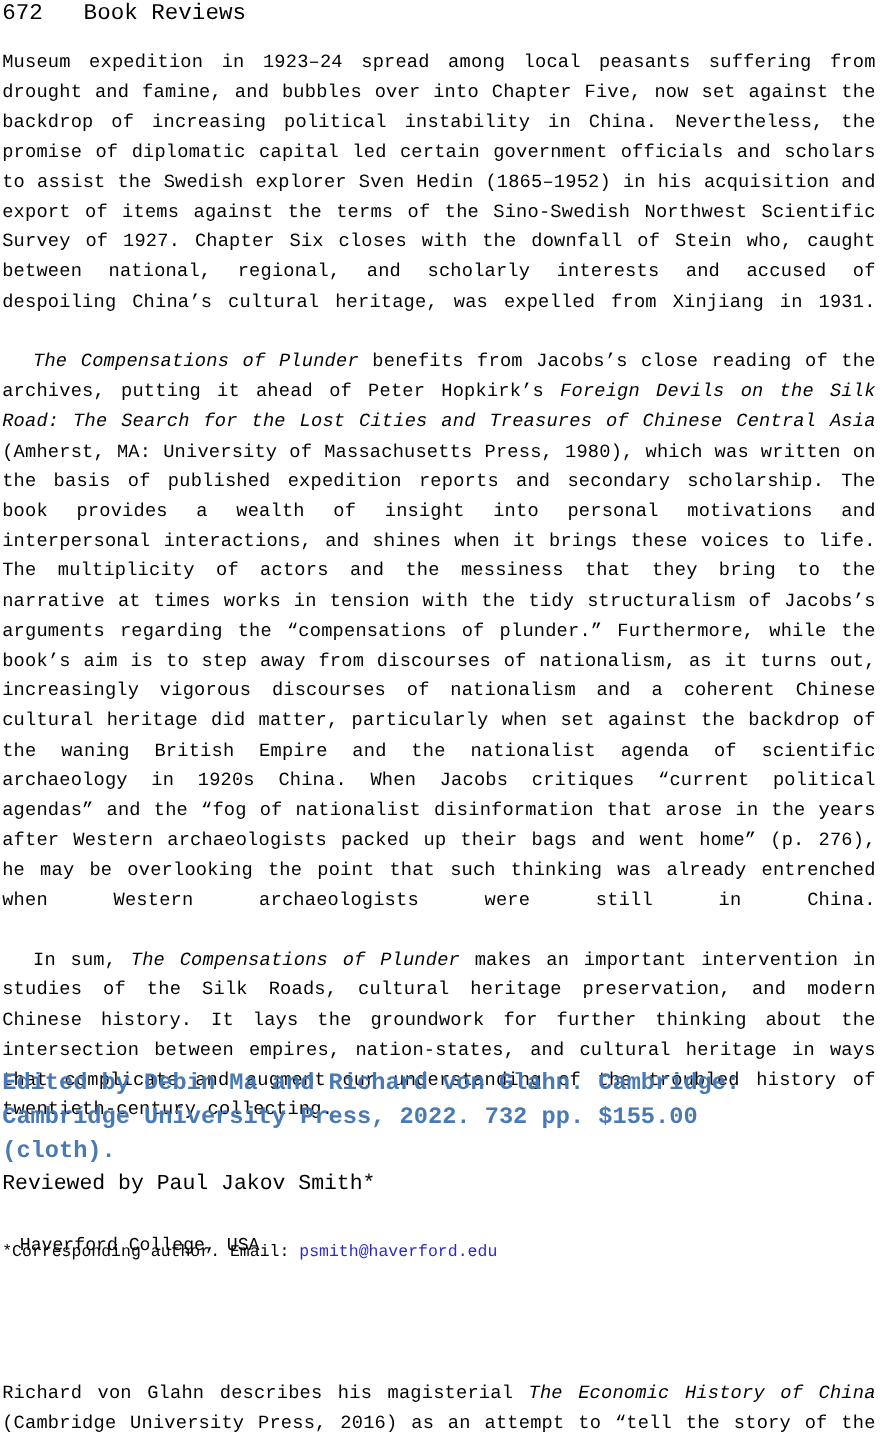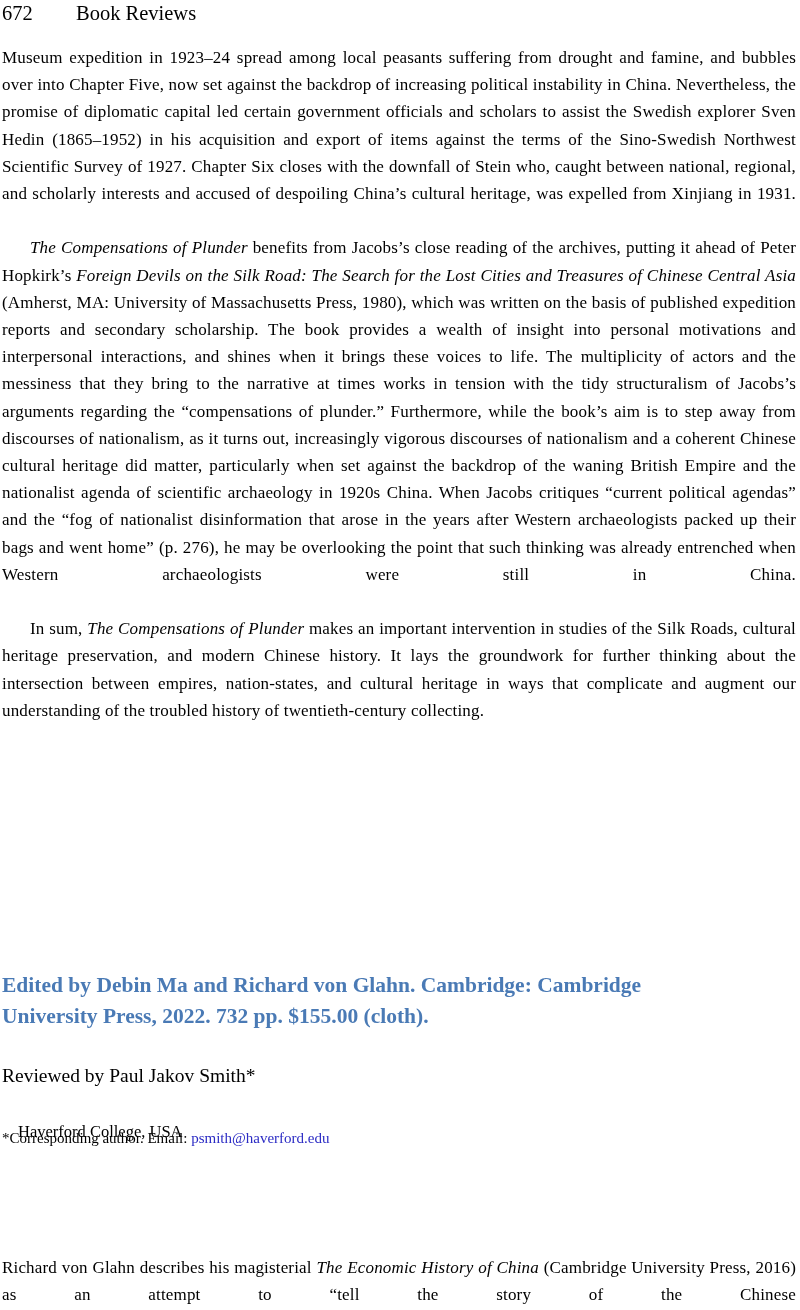--- a/index.html
+++ b/index.html
@@ -16,20 +16,21 @@
     overflow: hidden;
   }
   .page {
     position: absolute;
     left: 0;
     top: 0;
     width: 800px;
     height: 1310px;
     padding: 4px;
     box-sizing: border-box;
+    font-family: Liberation Mono, monospace;
   }
 
   
   .running-head {
     position: absolute;
     left: 2px;
     top: 0px;
     width: 796px;
     height: 26px;
     font-size: 20.5px;

